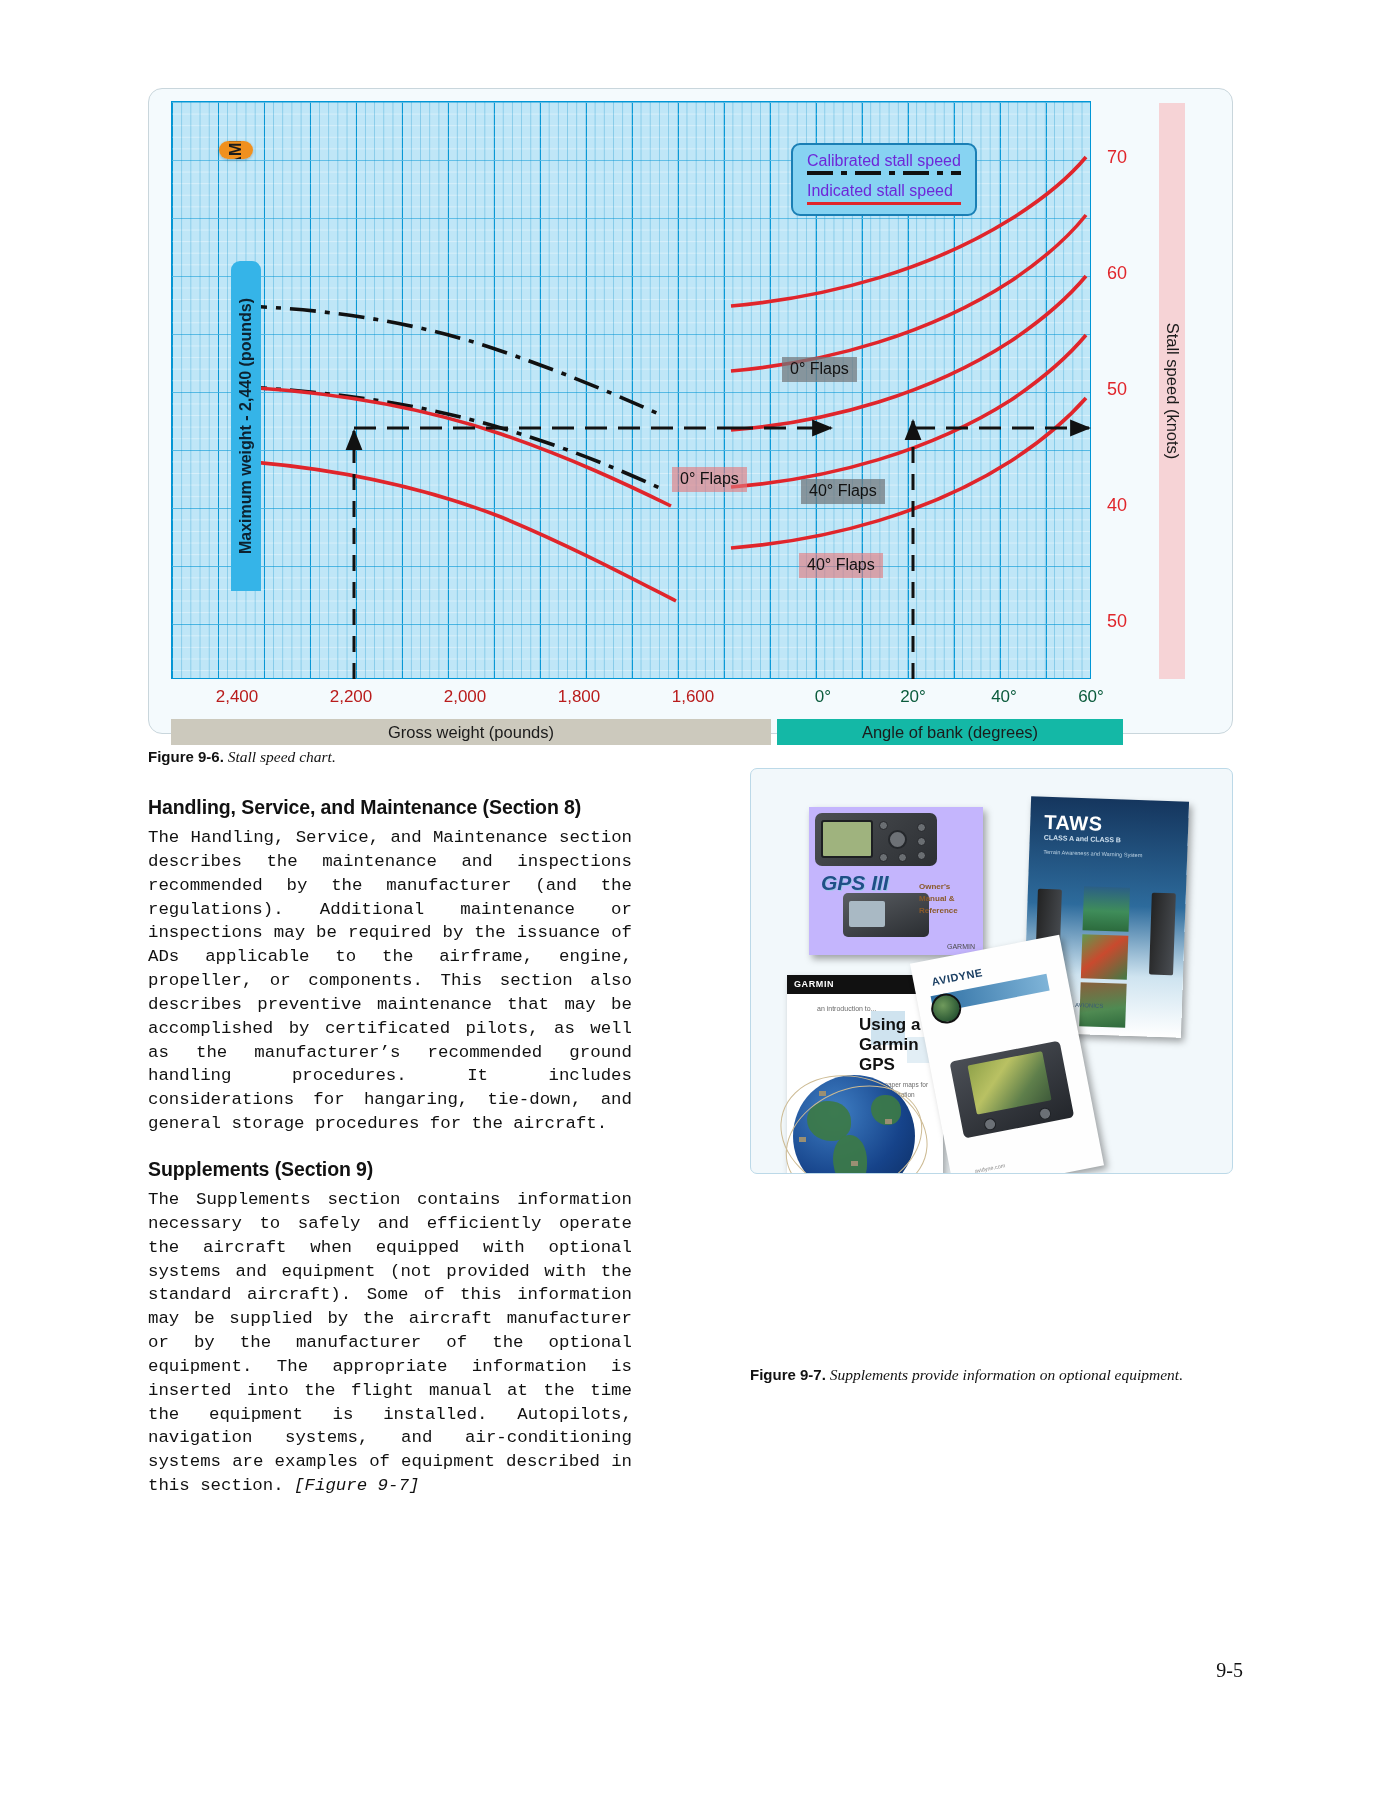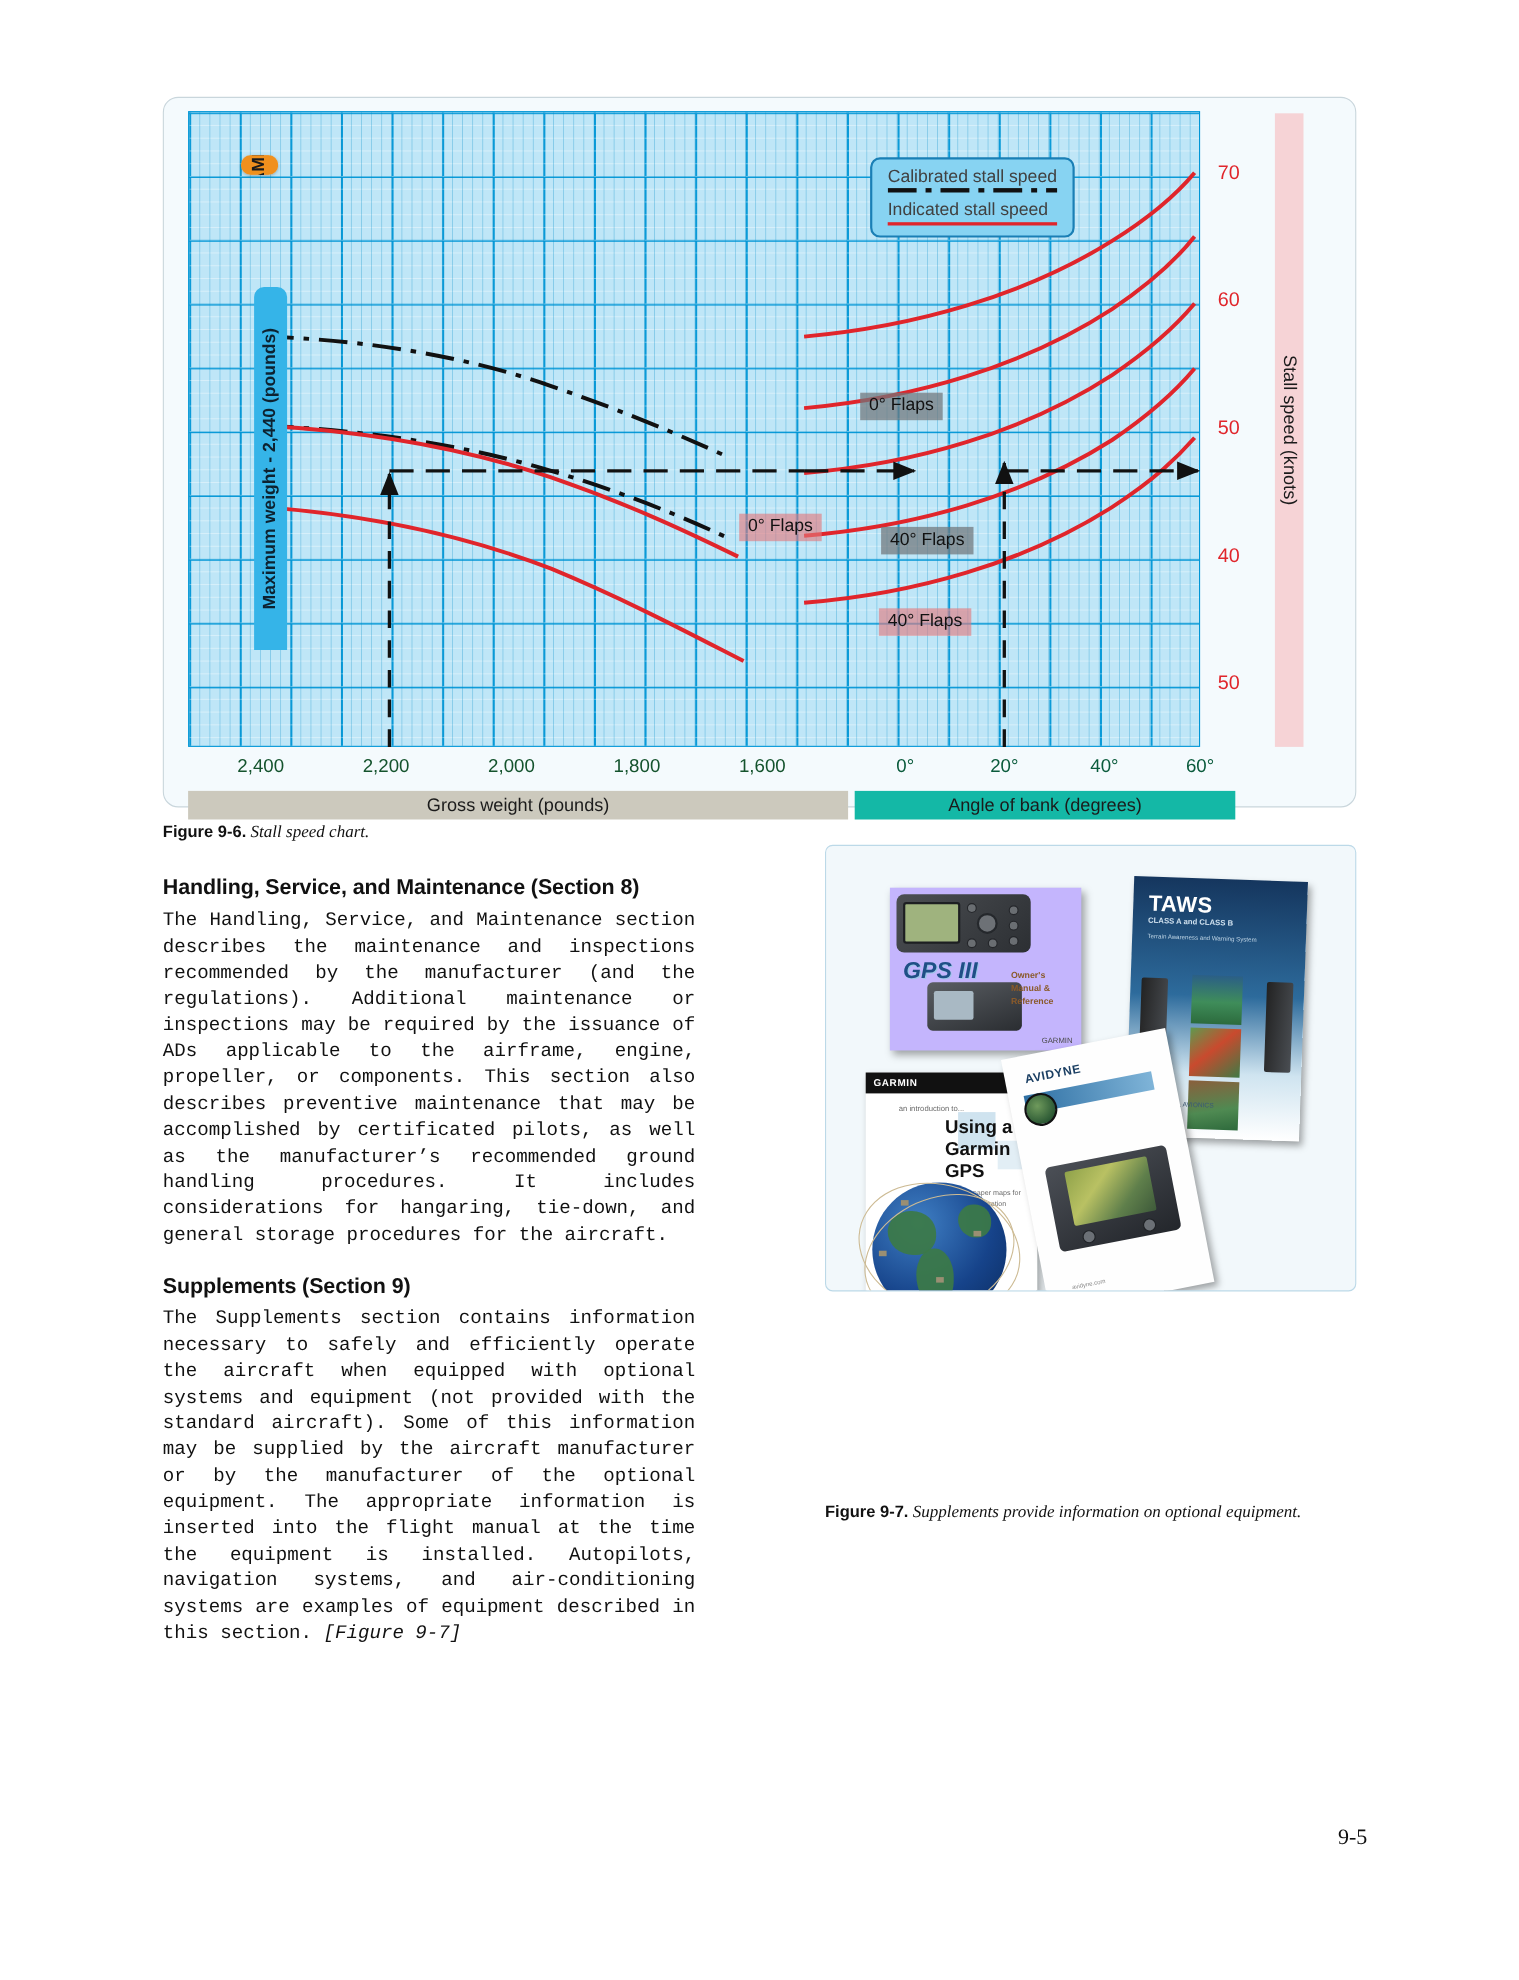--- a/index.html
+++ b/index.html
@@ -43,21 +43,21 @@
     border:1.5px solid #0096d6;
   }
   #curves { position:absolute; inset:0; }
 
   
   .xticks { position:absolute; left:22px; top:598px; width:920px; height:26px; }
   .xtick {
     position:absolute; top:0;
     transform:translateX(-50%);
     font-family:"Liberation Sans", sans-serif;
-    font-size:17px; color:#14532d; white-space:nowrap;
+    font-size:17px; color:#b91c1c; white-space:nowrap;
   }
   .xtick.bank { color:#0a5b3c; }
 
   .yticks { position:absolute; left:948px; top:12px; width:60px; height:578px; }
   .ytick {
     position:absolute; left:10px;
     transform:translateY(-50%);
     font-family:"Liberation Sans", sans-serif;
     font-size:18px; color:#e0252b;
   }
@@ -122,21 +122,21 @@
     font-family:"Liberation Sans", sans-serif;
     font-size:16px; color:#1b1b1b; line-height:1.52; white-space:pre;
   }
 
   
   #legend {
     position:absolute; left:620px; top:42px;
     background:#87d3f2; border:2px solid #1a7fb5; border-radius:9px;
     padding:7px 14px 9px;
     font-family:"Liberation Sans", sans-serif;
-    font-size:16px; color:#404040;
+    font-size:16px; color:#6d28d9;
   }
   #legend .lg-label { white-space:nowrap; }
   #legend .lg-dashdot {
     height:4px; margin:1px 0 7px;
     background-image:linear-gradient(to right,#111 0 26px, transparent 26px 34px,
       #111 34px 40px, transparent 40px 48px);
     background-size:48px 4px; background-repeat:repeat-x;
   }
   #legend .lg-solid { height:3px; background:#e0252b; margin-top:2px; }
 

